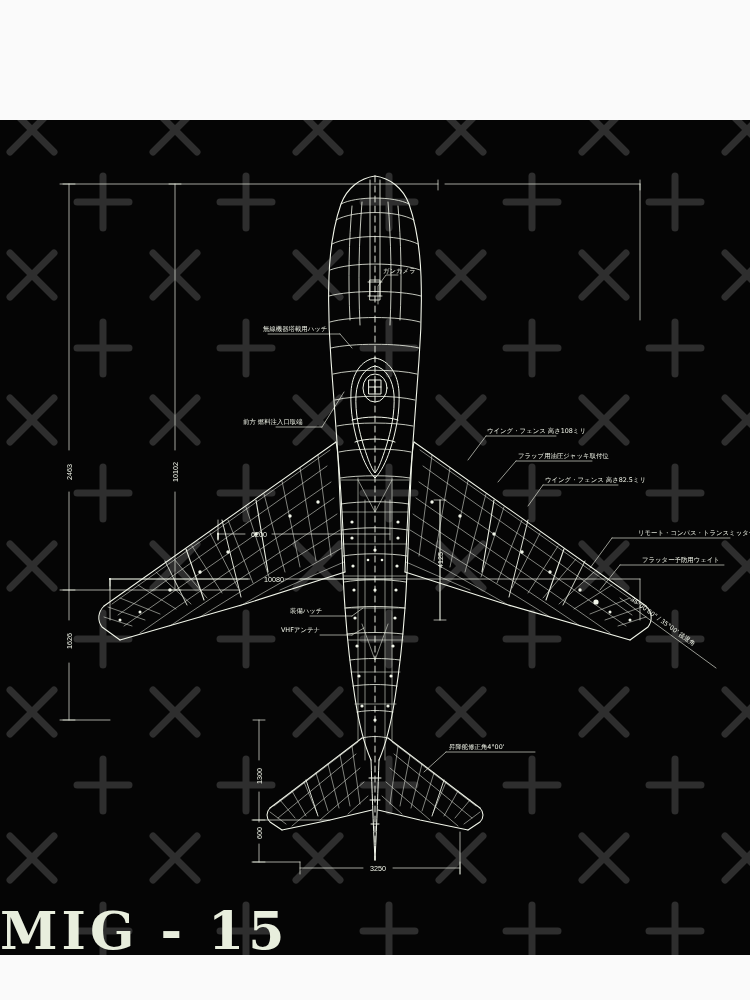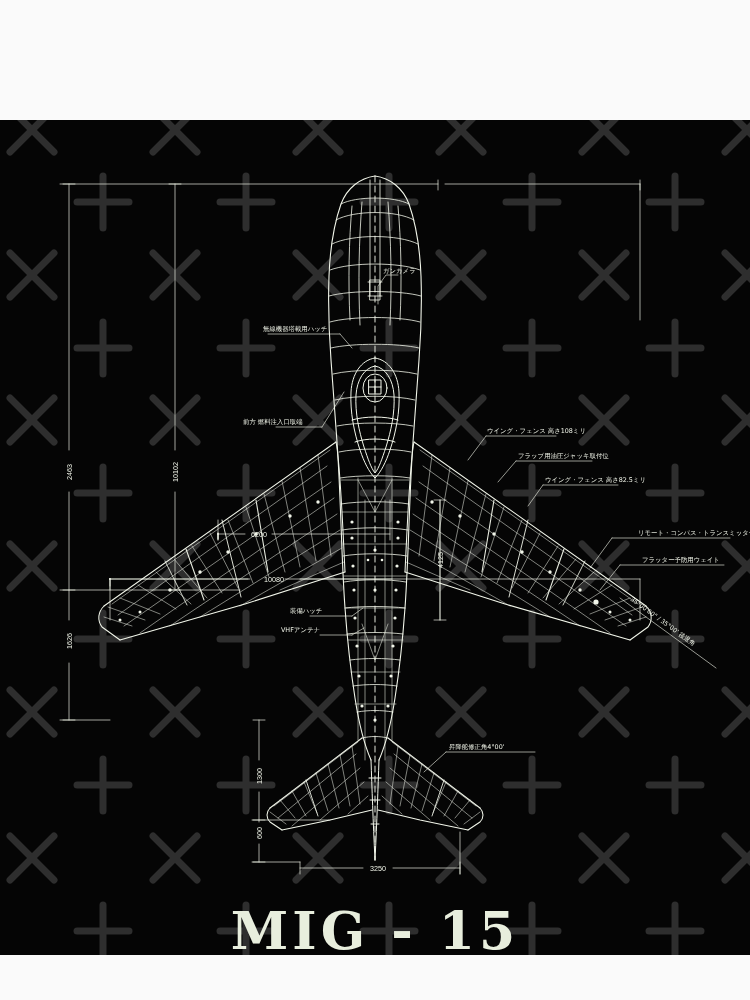--- a/index.html
+++ b/index.html
@@ -2,21 +2,21 @@
 <html><head>
 <meta charset="utf-8">
 <style>
   html,body{margin:0;padding:0;background:#fff;}
   body{width:750px;height:1000px;overflow:hidden;font-family:"Liberation Sans",sans-serif;}
   #page{position:relative;width:649px;height:1000px;background:#fafafa;padding-left:44px;}
   #blueprint{position:absolute;left:0;top:120px;width:750px;height:835px;background:#050505;overflow:hidden;}
   #wm{position:absolute;left:0;top:0;width:750px;height:835px;}
   #drawing{position:absolute;left:0;top:0;width:750px;height:835px;}
   .jp{font-family:"DejaVu Sans",sans-serif;}
-  #title{position:absolute;left:0;top:780px;width:750px;text-align:center;
+  #title{position:absolute;left:0;top:780px;width:750px;text-align:left;
          font-family:"DejaVu Serif","Liberation Serif",serif;font-weight:bold;
          font-size:52px;letter-spacing:4px;color:#e8eedd;}
   .topband{position:absolute;left:0;top:0;width:750px;height:120px;background:#fafafa;}
   .botband{position:absolute;left:0;top:955px;width:750px;height:45px;background:#fafafa;}
 </style>
 </head>
 <body>
 
 <div id="page">
 

